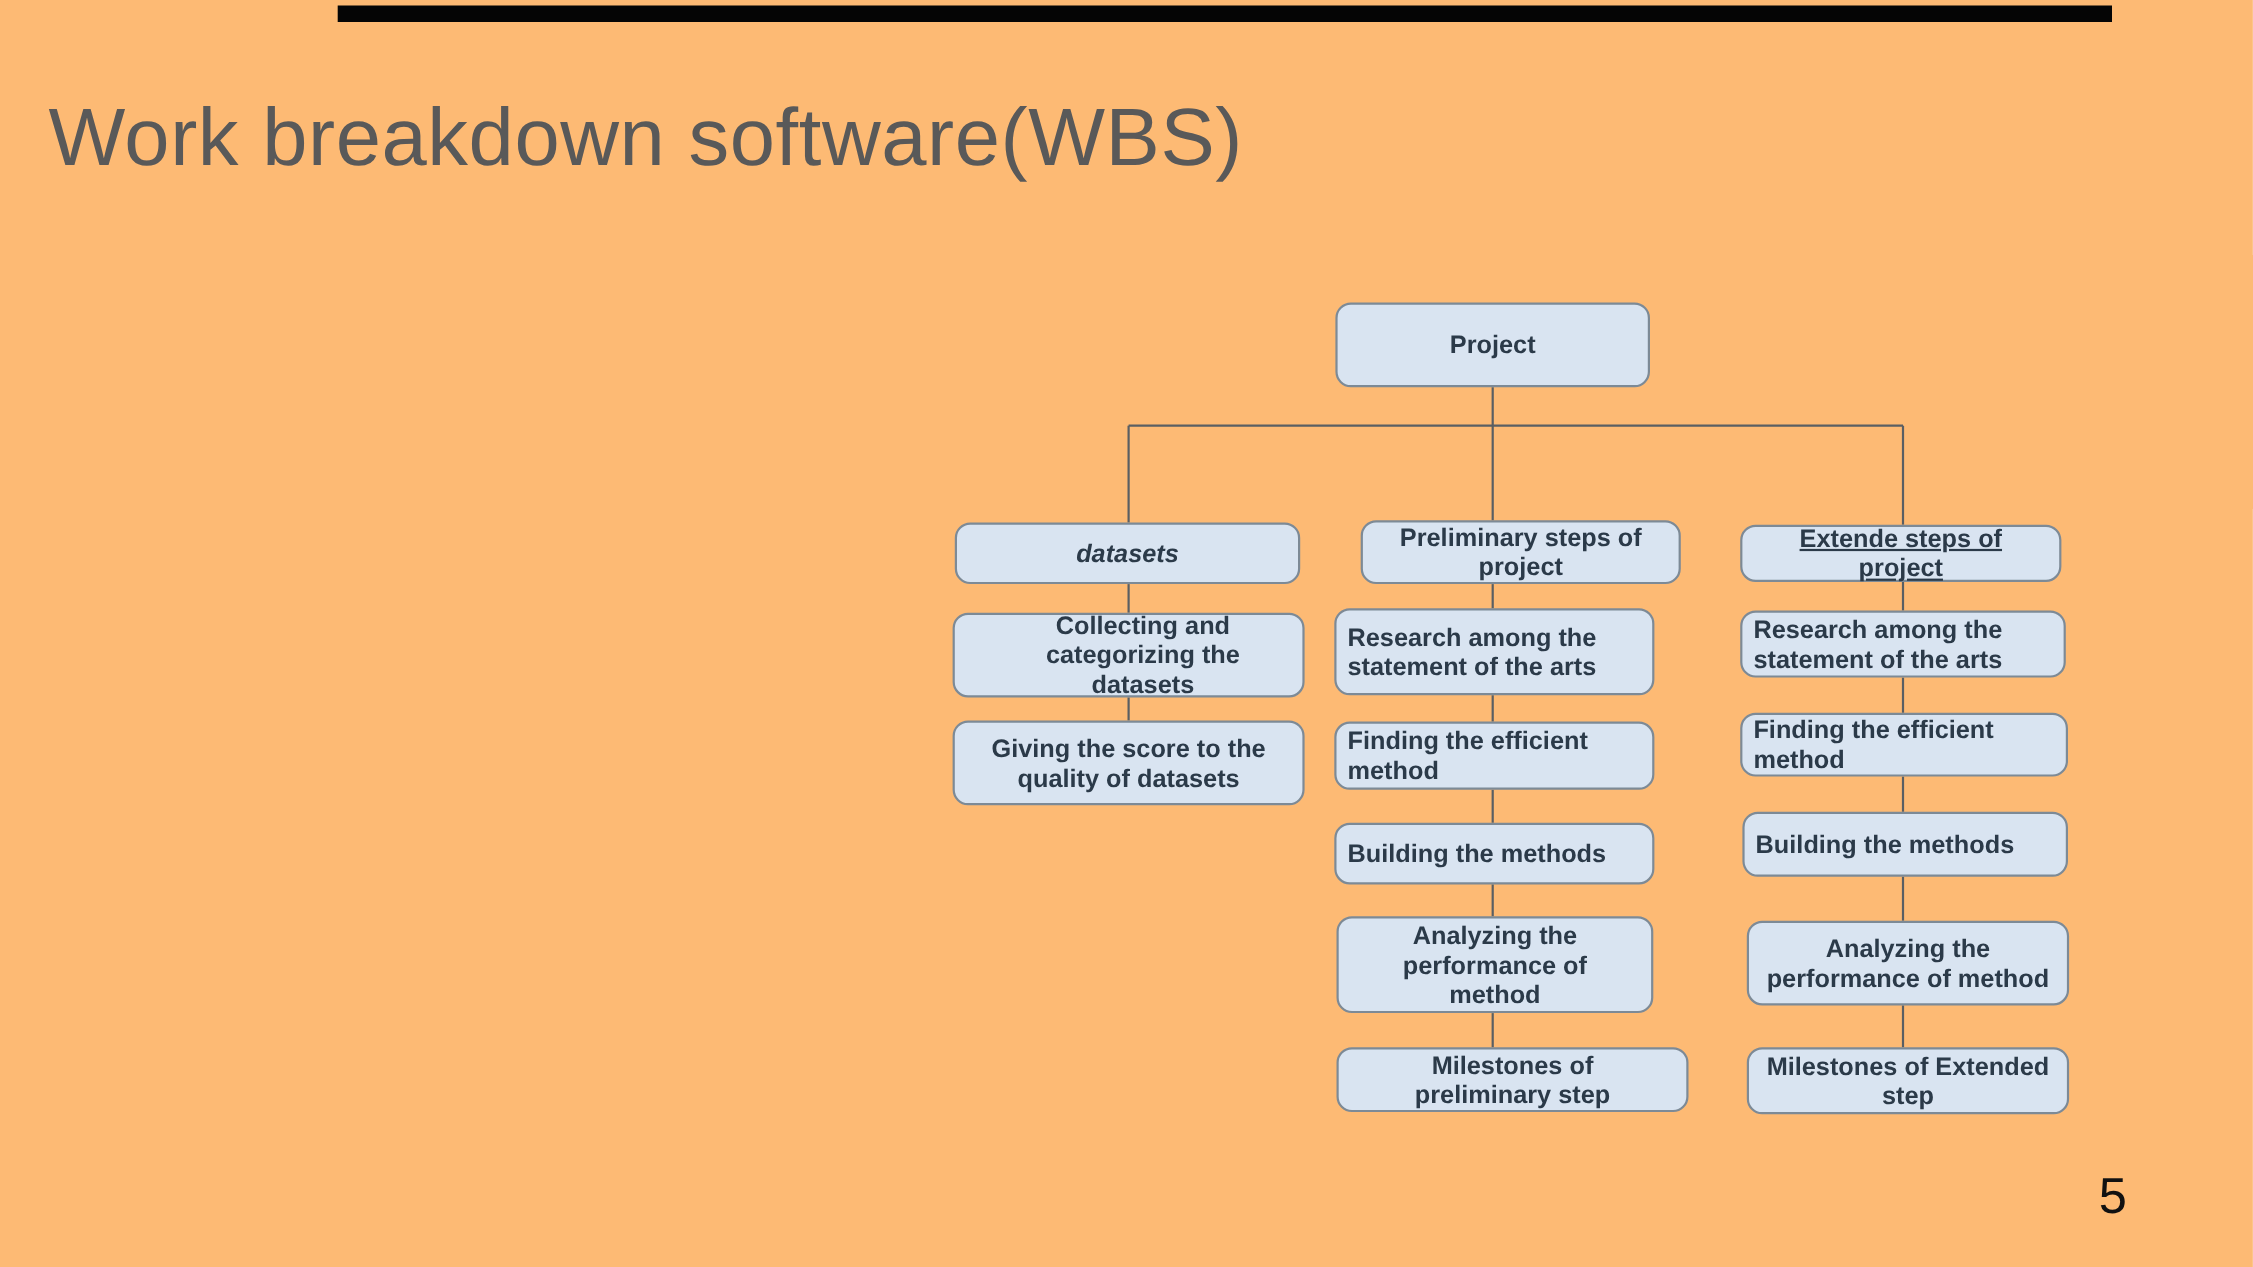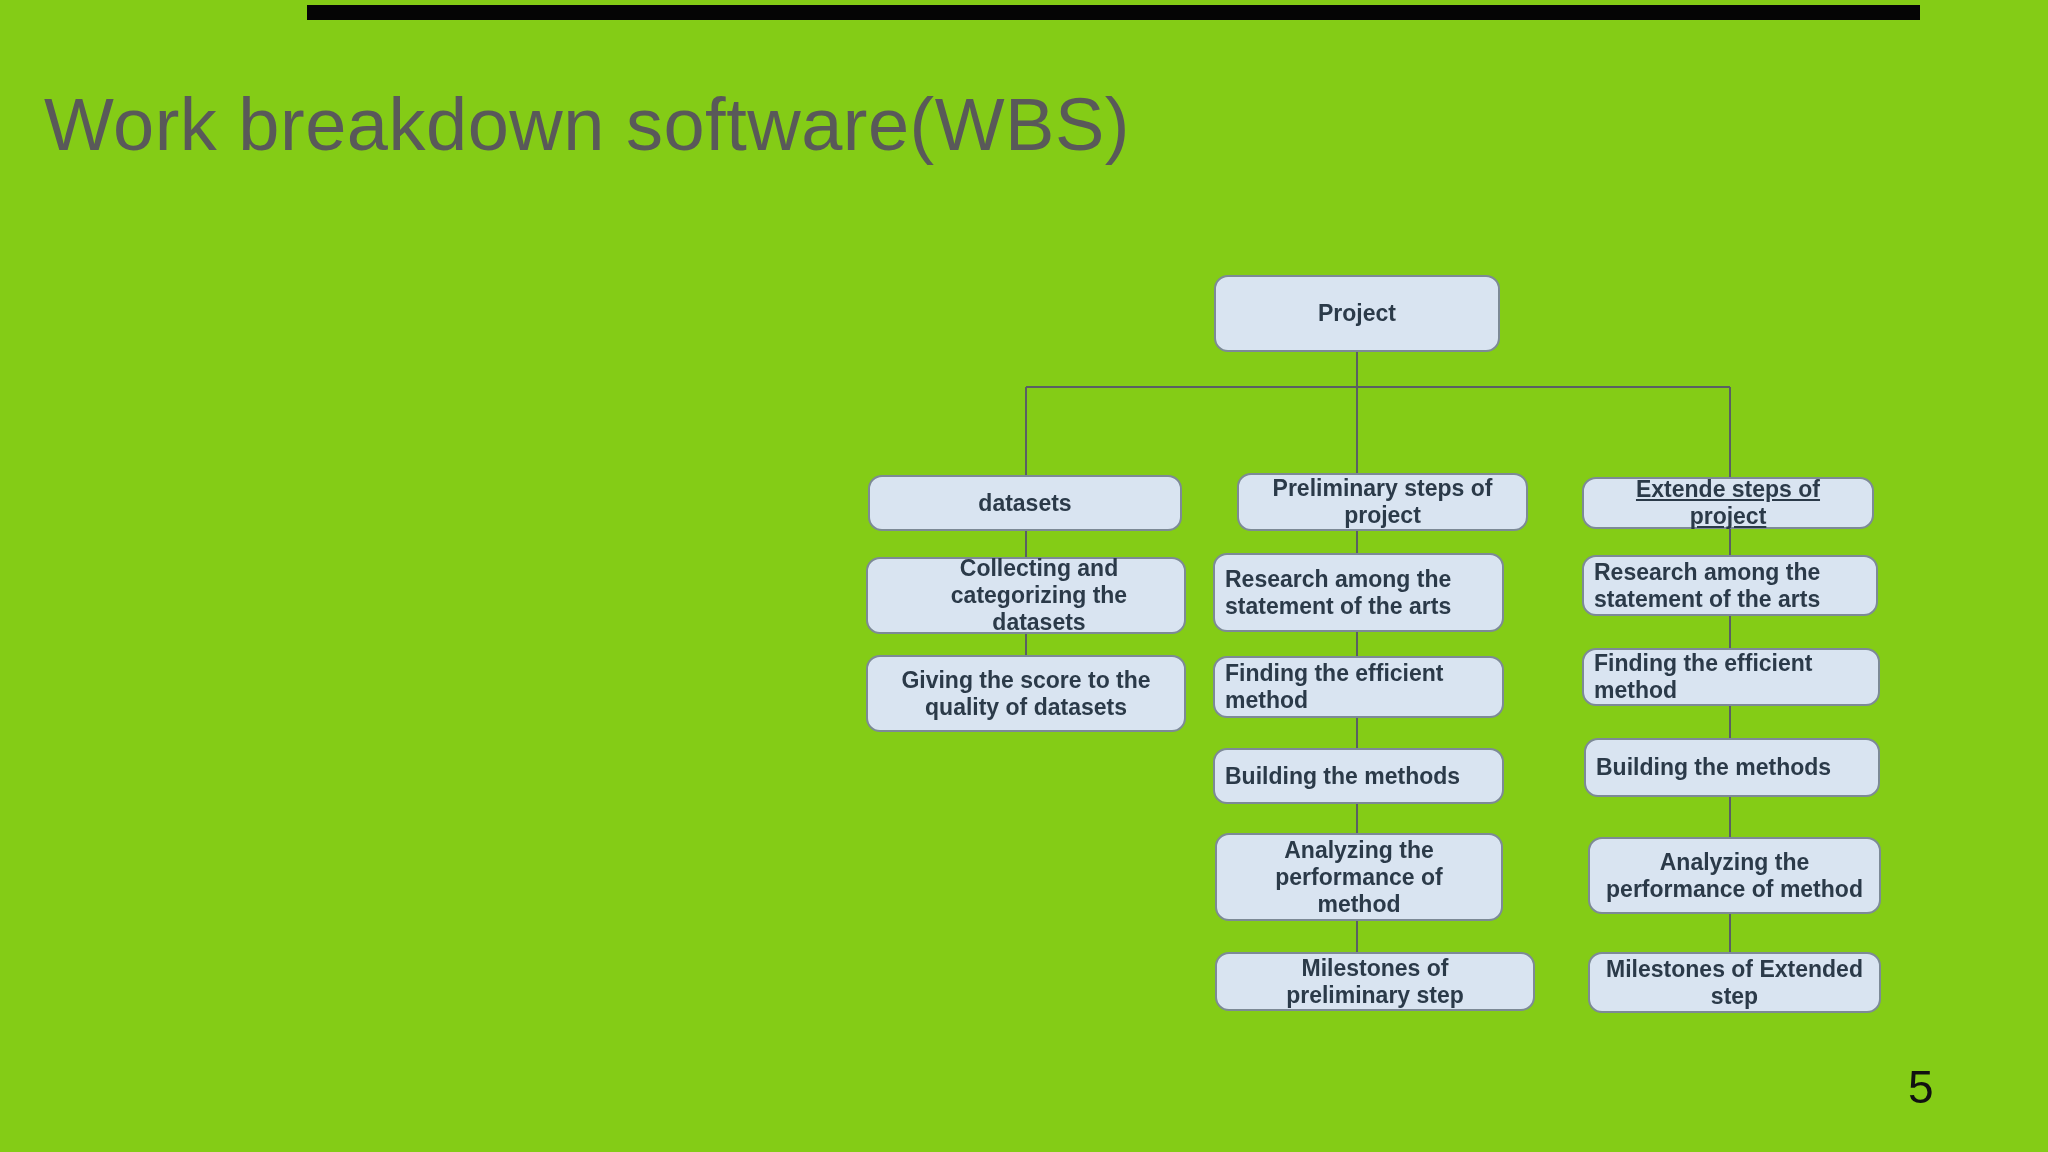--- a/index.html
+++ b/index.html
@@ -1,20 +1,20 @@
 <!DOCTYPE html>
 <html style="--box-fill: #d9e4f1; --box-border: #7d8a96; --box-text: #2b3a49; --connector: #5a5f63; --title-text: #595959; --top-bar: #050505;"><head>
 <meta charset="utf-8">
 <style>
   html, body { margin: 0; padding: 0; }
   .slide {
     position: relative;
     width: 2048px;
     height: 1152px;
-    background: #84cc16;
+    background: #fdba74;
     overflow: hidden;
     font-family: "Liberation Sans", "DejaVu Sans", sans-serif;
   }
   .top-bar {
     position: absolute;
     left: 307px; top: 5px;
     width: 1613px; height: 15px;
     background: var(--top-bar, #050505);
   }
   .slide-title {
@@ -58,21 +58,21 @@
     display: flex;
     align-items: center;
     padding: 2px 10px;
   }
   .node.center { justify-content: center; text-align: center; }
   .node.left   { justify-content: flex-start; text-align: left; }
 
   
   .n-project    { left: 1214px; top: 275px; width: 286px; height: 77px; }
 
-  .n-datasets   { left: 868px;  top: 475px; width: 314px; height: 56px; }
+  .n-datasets   { left: 868px;  top: 475px; width: 314px; height: 56px; font-style: italic; }
   .n-collecting { left: 866px;  top: 557px; width: 320px; height: 77px; padding-left: 36px; }
   .n-giving     { left: 866px;  top: 655px; width: 320px; height: 77px; }
 
   .n-preliminary   { left: 1213px; top: 473px; width: 291px; height: 58px; margin-left: 24px; }
   .n-research-1    { left: 1213px; top: 553px; width: 291px; height: 79px; }
   .n-finding-1     { left: 1213px; top: 656px; width: 291px; height: 62px; }
   .n-building-1    { left: 1213px; top: 748px; width: 291px; height: 56px; }
   .n-analyzing-1   { left: 1215px; top: 833px; width: 288px; height: 88px; }
   .n-milestones-1  { left: 1215px; top: 952px; width: 320px; height: 59px; }
 

